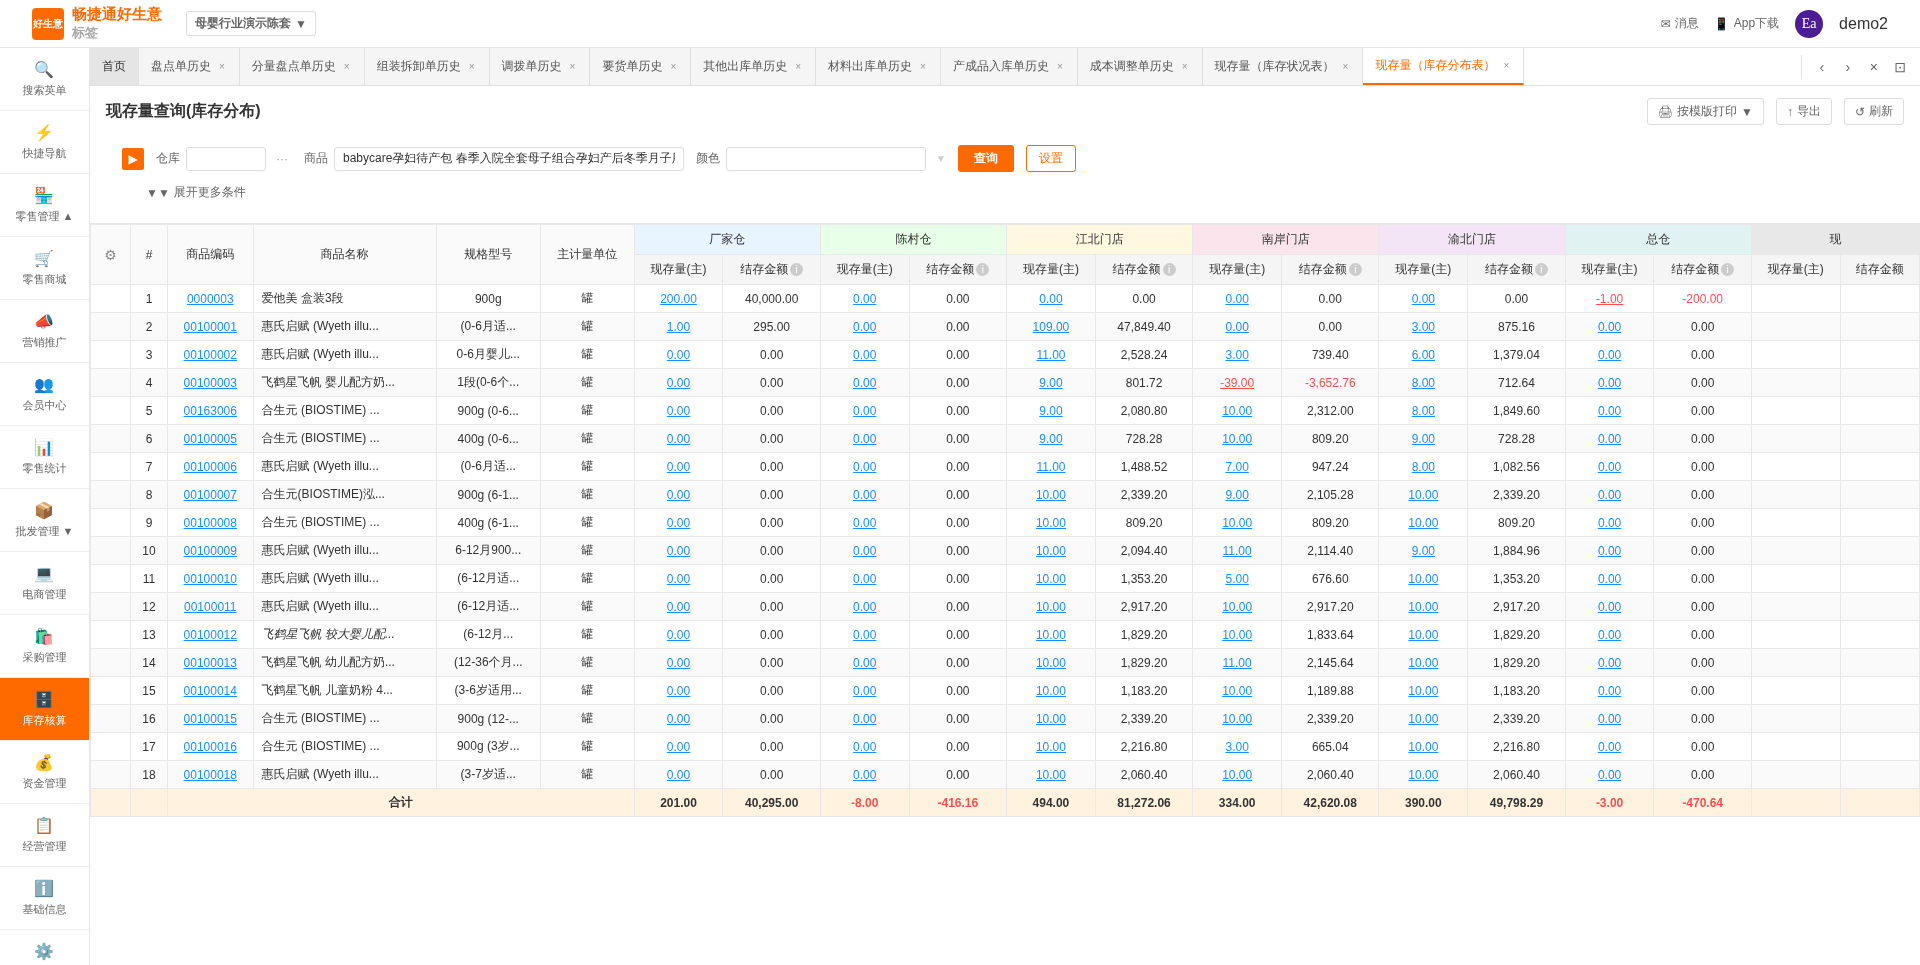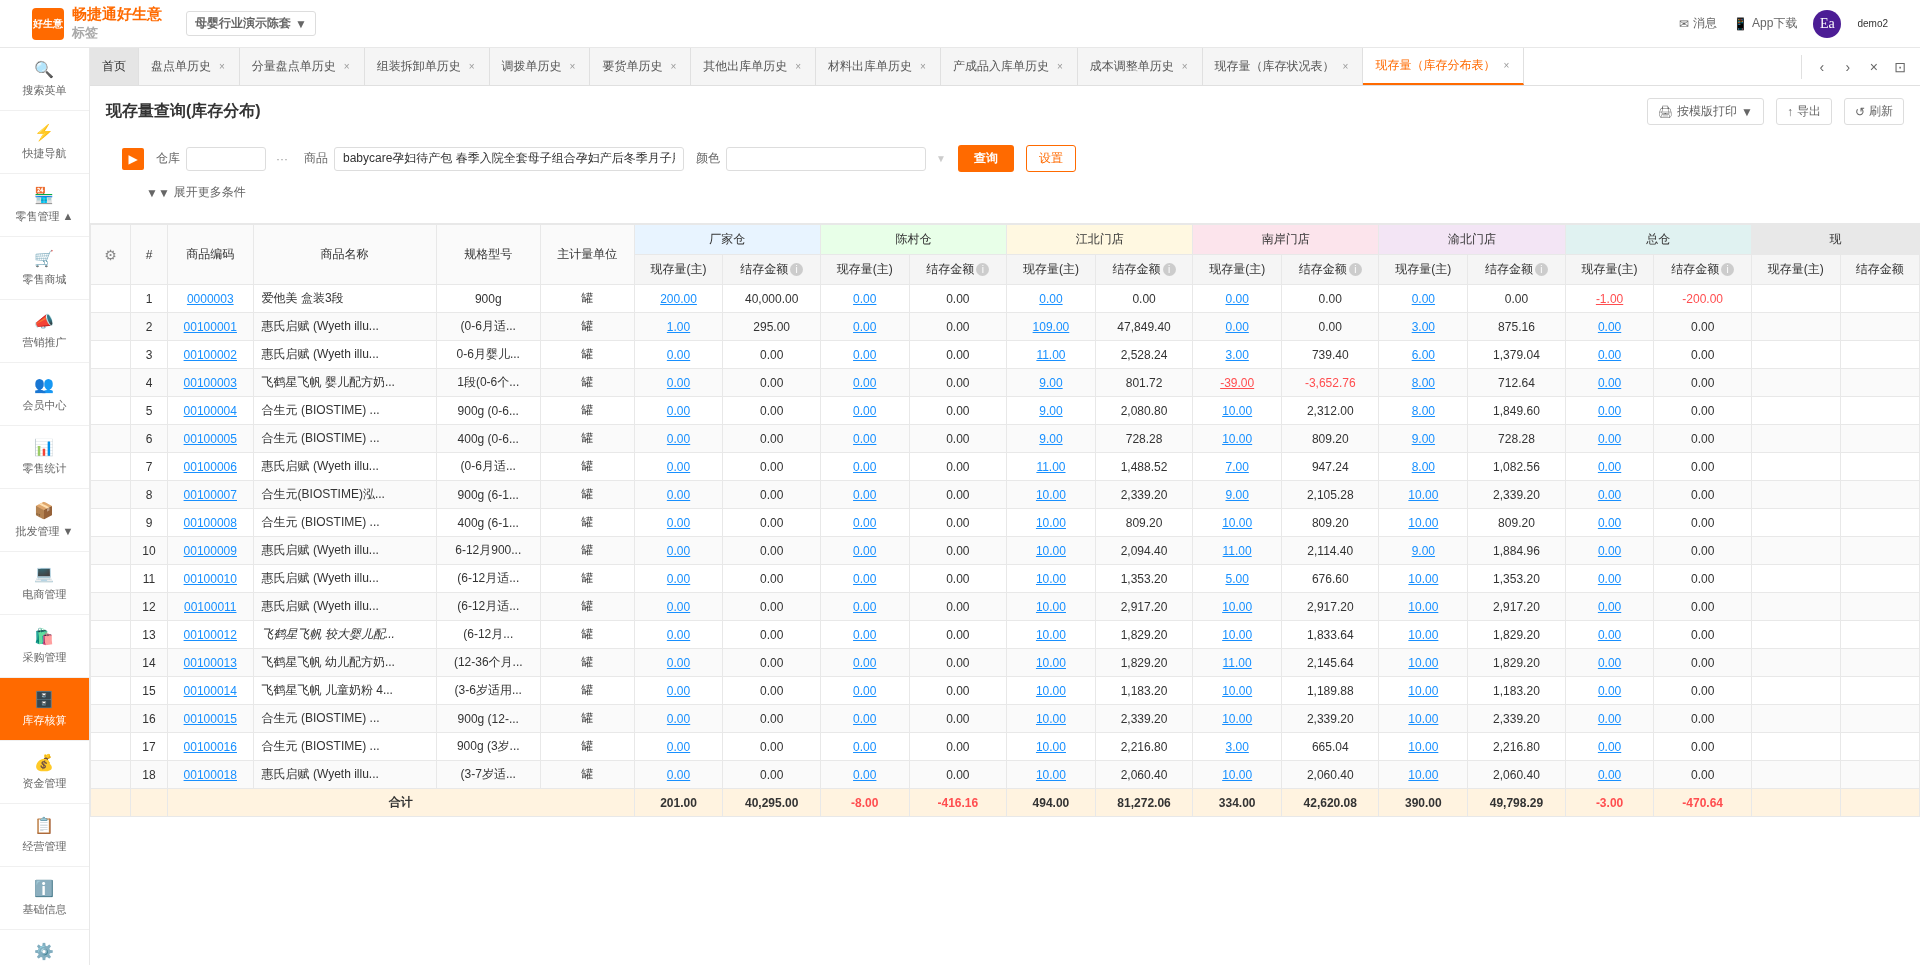--- a/index.html
+++ b/index.html
@@ -40,21 +40,21 @@
     .top-bar-right .msg, .top-bar-right .app {
       display: flex; align-items: center; gap: 4px;
       color: #666; font-size: 12px; cursor: pointer;
     }
     .top-bar-right .avatar {
       width: 28px; height: 28px; border-radius: 50%;
       background: #4c1d95;
       display: flex; align-items: center; justify-content: center;
       color: #fff; font-size: 14px; font-family: Liberation Serif, serif;
     }
-    .top-bar-right .username { font-size: 10px; color: #333; cursor: pointer; }
+    .top-bar-right .username { font-size: 16px; color: #333; cursor: pointer; }
 
     
     .sidebar {
       position: fixed;
       top: 48px; left: 0; bottom: 0;
       width: 90px;
       background: #fff;
       border-right: 1px solid #e8e8e8;
       z-index: 90;
       overflow-y: auto;
@@ -660,21 +660,21 @@
             <td class="val-link">8.00</td>
             <td>712.64</td>
             <td class="val-link">0.00</td>
             <td>0.00</td>
             <td></td>
             <td></td>
           </tr>
           <tr>
             <td></td>
             <td>5</td>
-            <td class="val-link">00100004</td>
+            <td class="val-link">00163006</td>
             <td style="text-align: left;">合生元 (BIOSTIME) ...</td>
             <td>900g (0-6...</td>
             <td>罐</td>
             <td class="val-link">0.00</td>
             <td>0.00</td>
             <td class="val-link">0.00</td>
             <td>0.00</td>
             <td class="val-link">9.00</td>
             <td>2,080.80</td>
             <td class="val-link">10.00</td>

